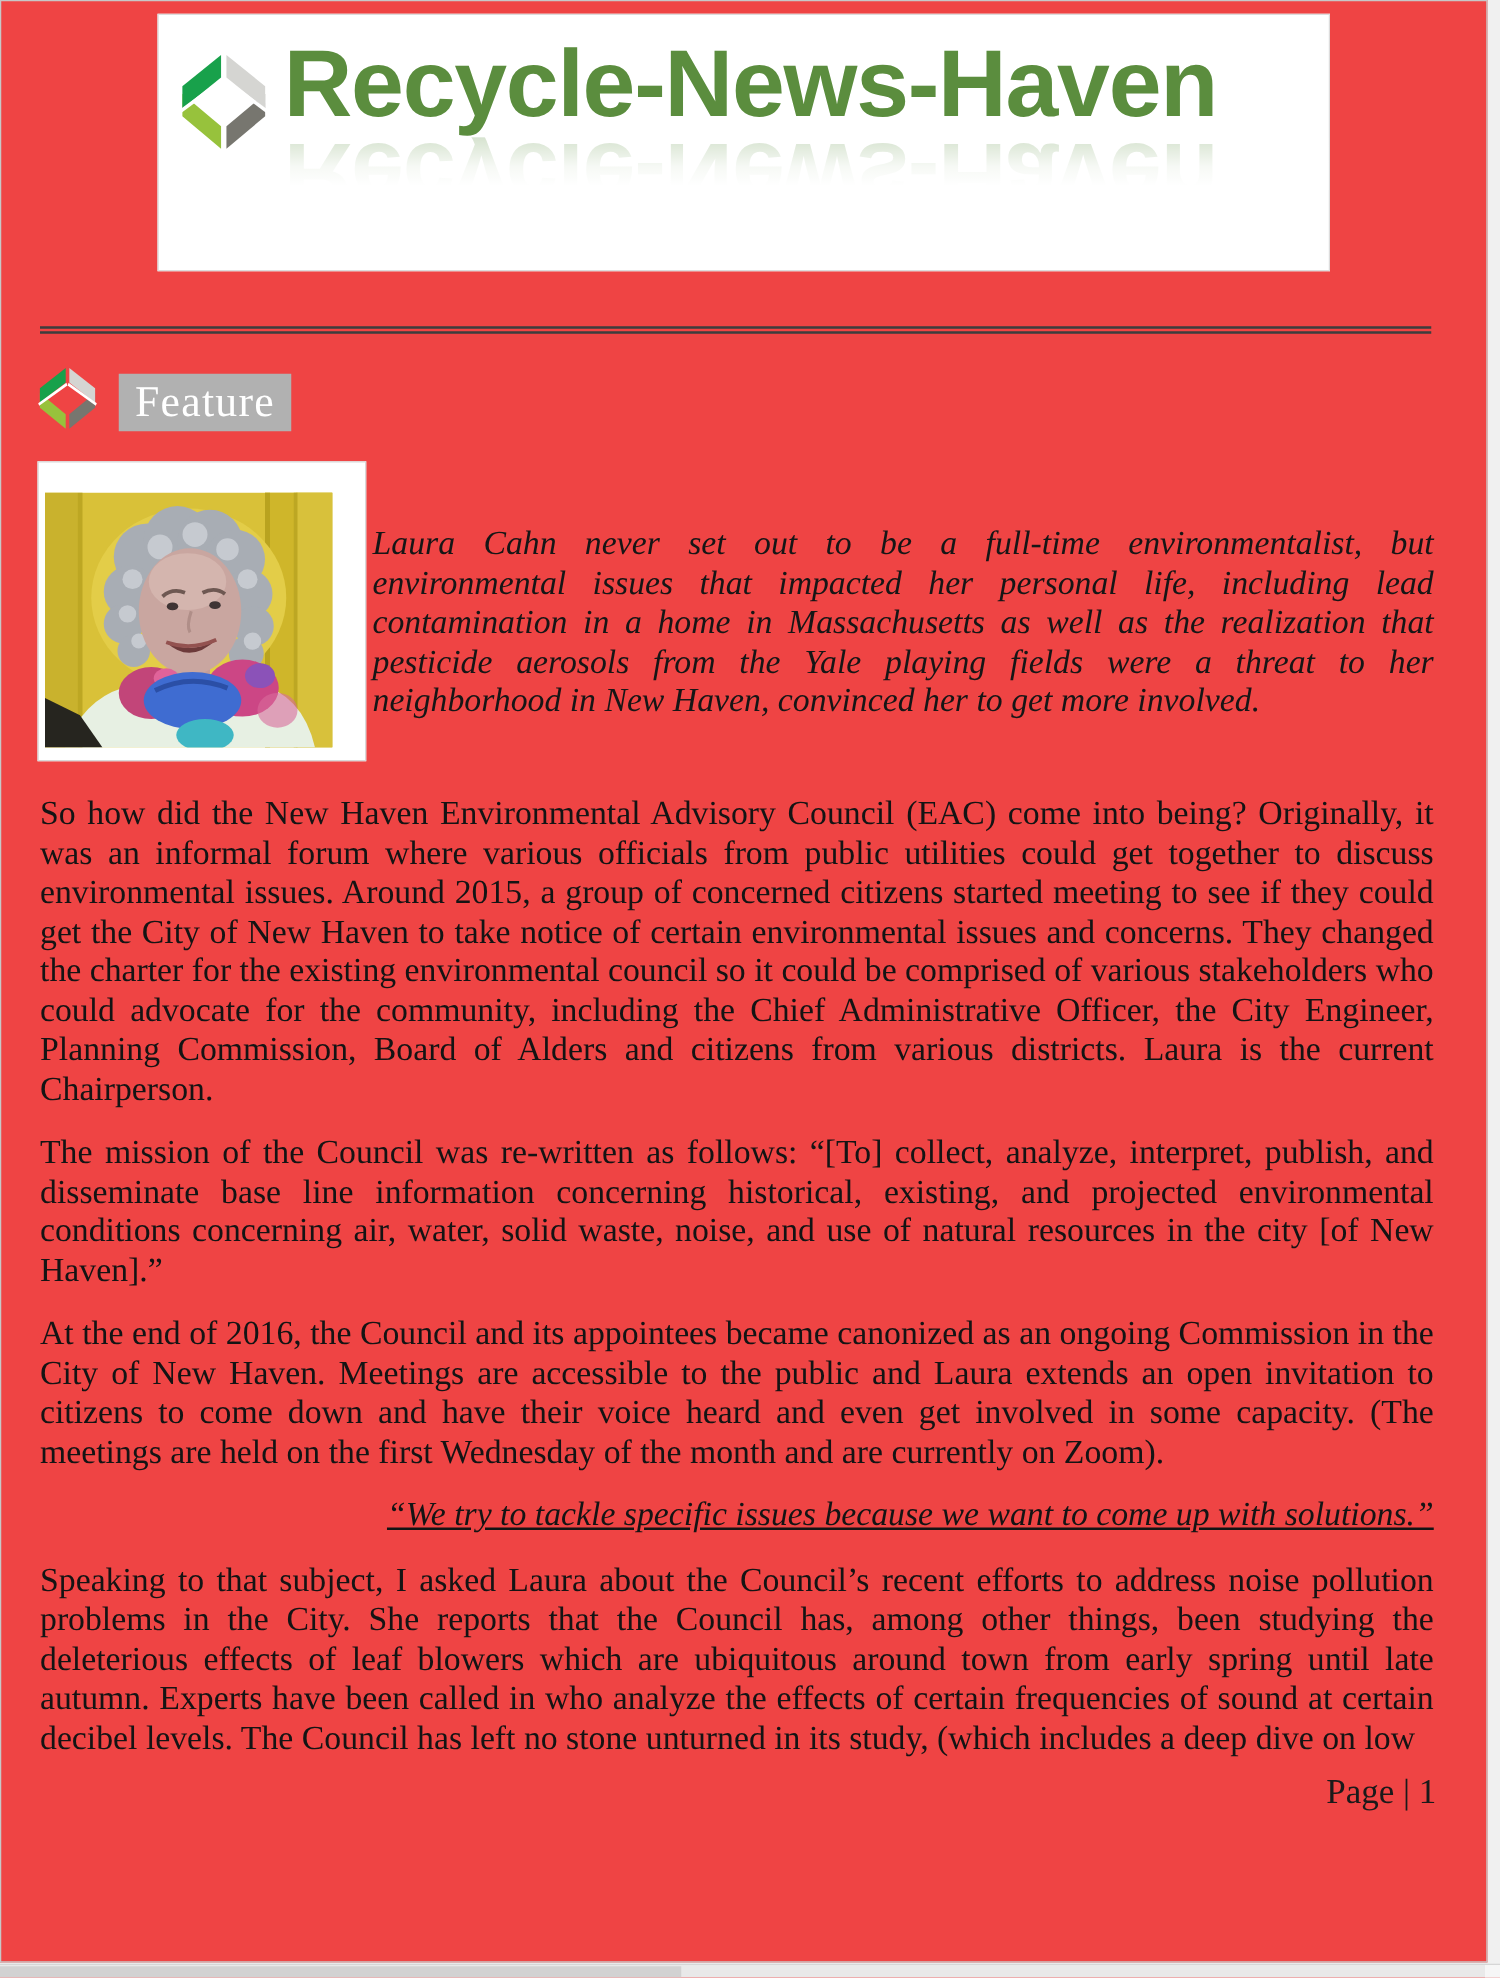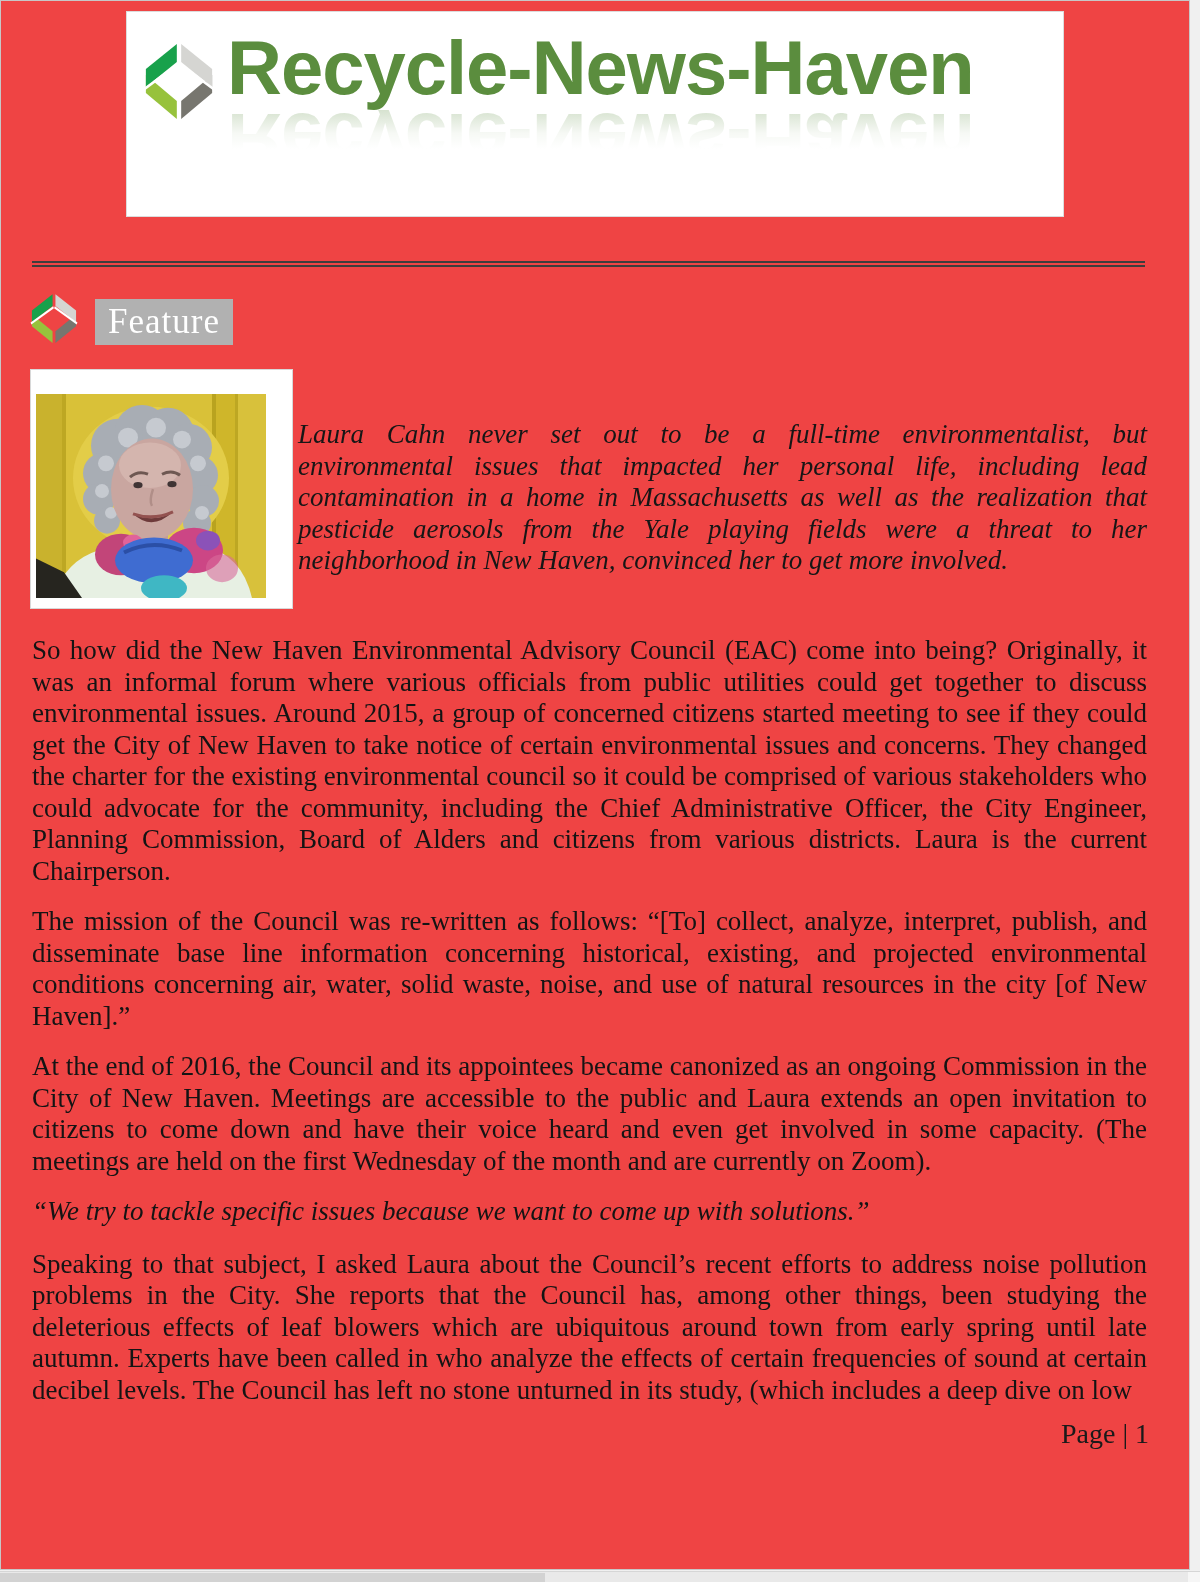--- a/index.html
+++ b/index.html
@@ -63,21 +63,21 @@
   }
   .photo-frame svg{width:100%;height:100%;display:block;}
   .intro-text{
     flex:1;padding:50px 0 0 5px;font-style:italic;
     font-size:27px;line-height:31.5px;color:#161616;text-align:justify;
   }
 
   
   .article{margin:26px 42px 0 31px;color:#141414;}
   .article p{margin:0 0 19px 0;font-size:27px;line-height:31.5px;text-align:justify;}
-  .article p.quote{font-style:italic;text-align:left;margin-bottom:21px;}
+  .article p.quote{font-style:italic;text-align:right;margin-bottom:21px;text-decoration:underline;}
 
   
   .page-number{
     position:absolute;top:1416px;right:40px;
     font-size:28px;line-height:34px;color:#1a1a1a;
   }
   .scrollbar{
     position:absolute;left:0;top:1571px;width:1200px;height:11px;
     background:#e9e9e9;border-top:1px solid #d6d6d6;box-sizing:border-box;
   }

